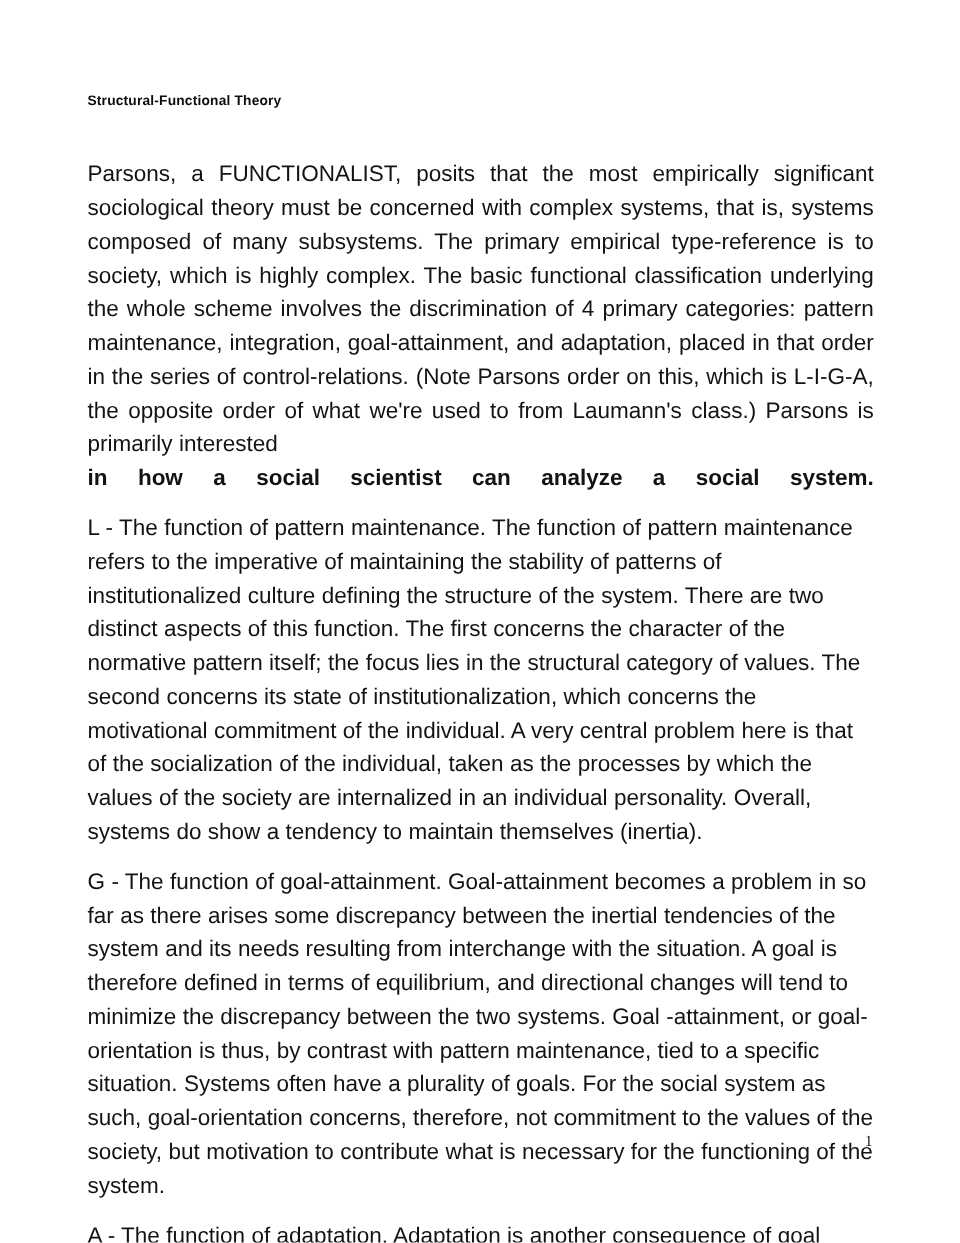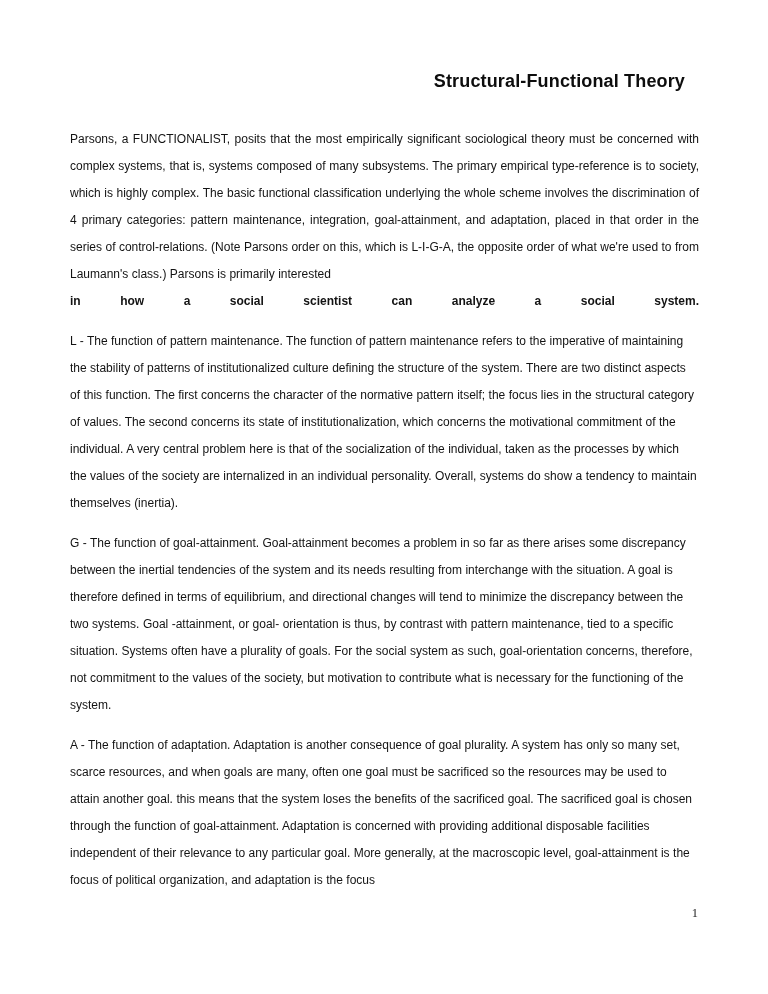--- a/index.html
+++ b/index.html
@@ -19,39 +19,39 @@
   .page {
     position: absolute;
     left: 0;
     top: 0;
     width: 768px;
     height: 994px;
     background: #ffffff;
   }
   .doc-title {
     position: absolute;
-    left: 57px;
+    left: 70px;
     top: 72px;
     width: 628px;
-    text-align: right;
-    font-size: 18px;
+    text-align: left;
+    font-size: 11px;
     font-weight: bold;
     letter-spacing: 0.15px;
     color: #0d0d0d;
     line-height: 18px;
   }
   .body-block {
     position: absolute;
     left: 70px;
     top: 126px;
     width: 629px;
   }
   p.para {
     margin: 0 0 13px 0;
-    font-size: 12px;
+    font-size: 18px;
     line-height: 27px;
     color: #131313;
     text-align: left;
     word-spacing: 0.1px;
   }
   p.para.justified {
     text-align: justify;
     text-justify: inter-word;
   }
   

